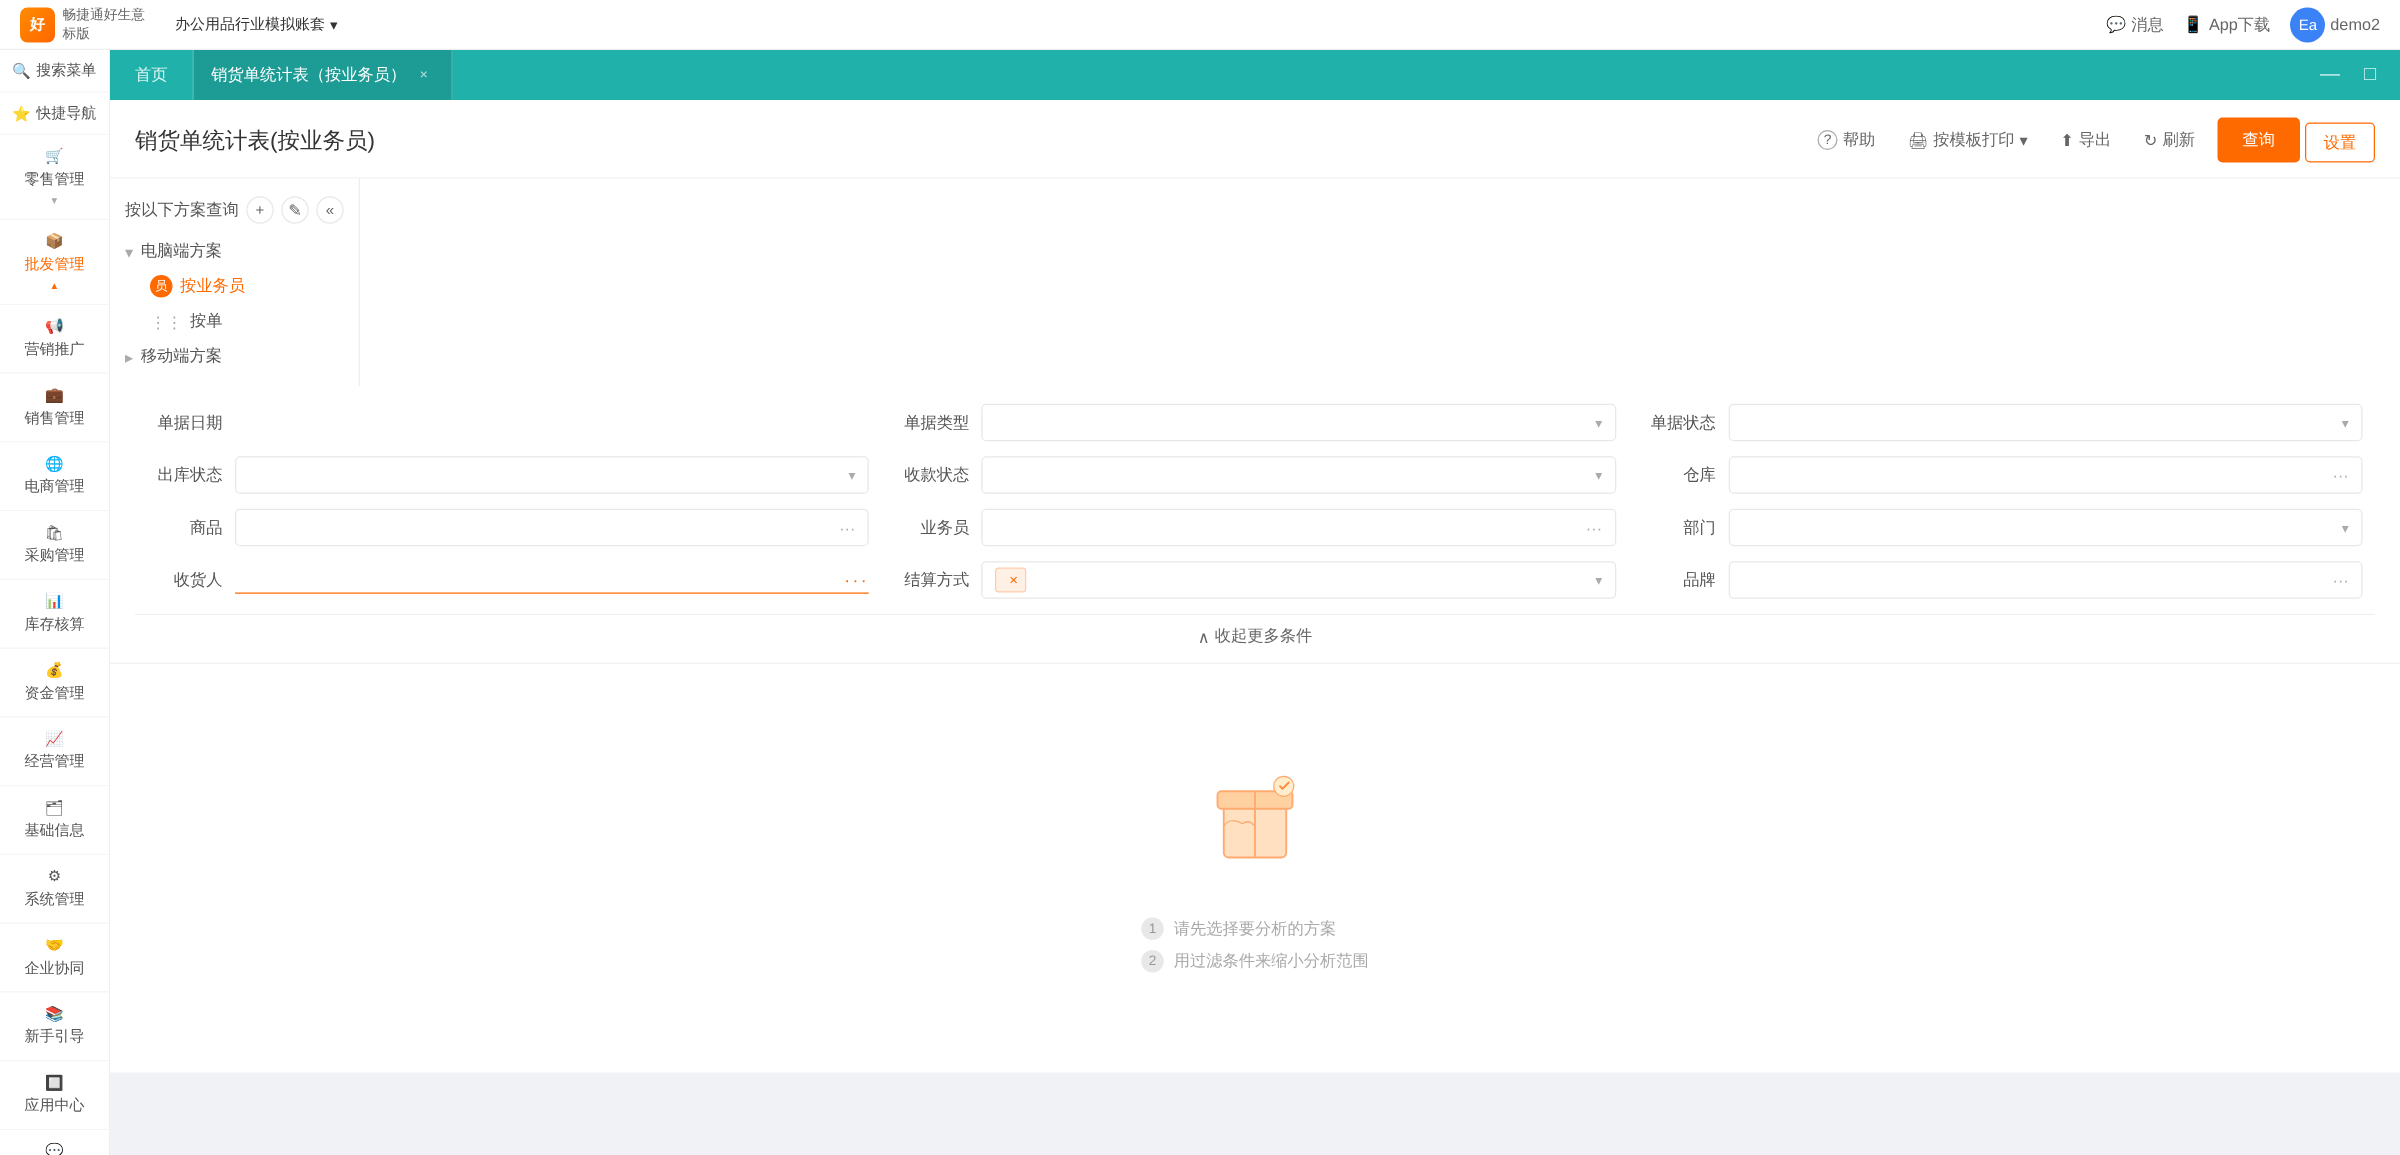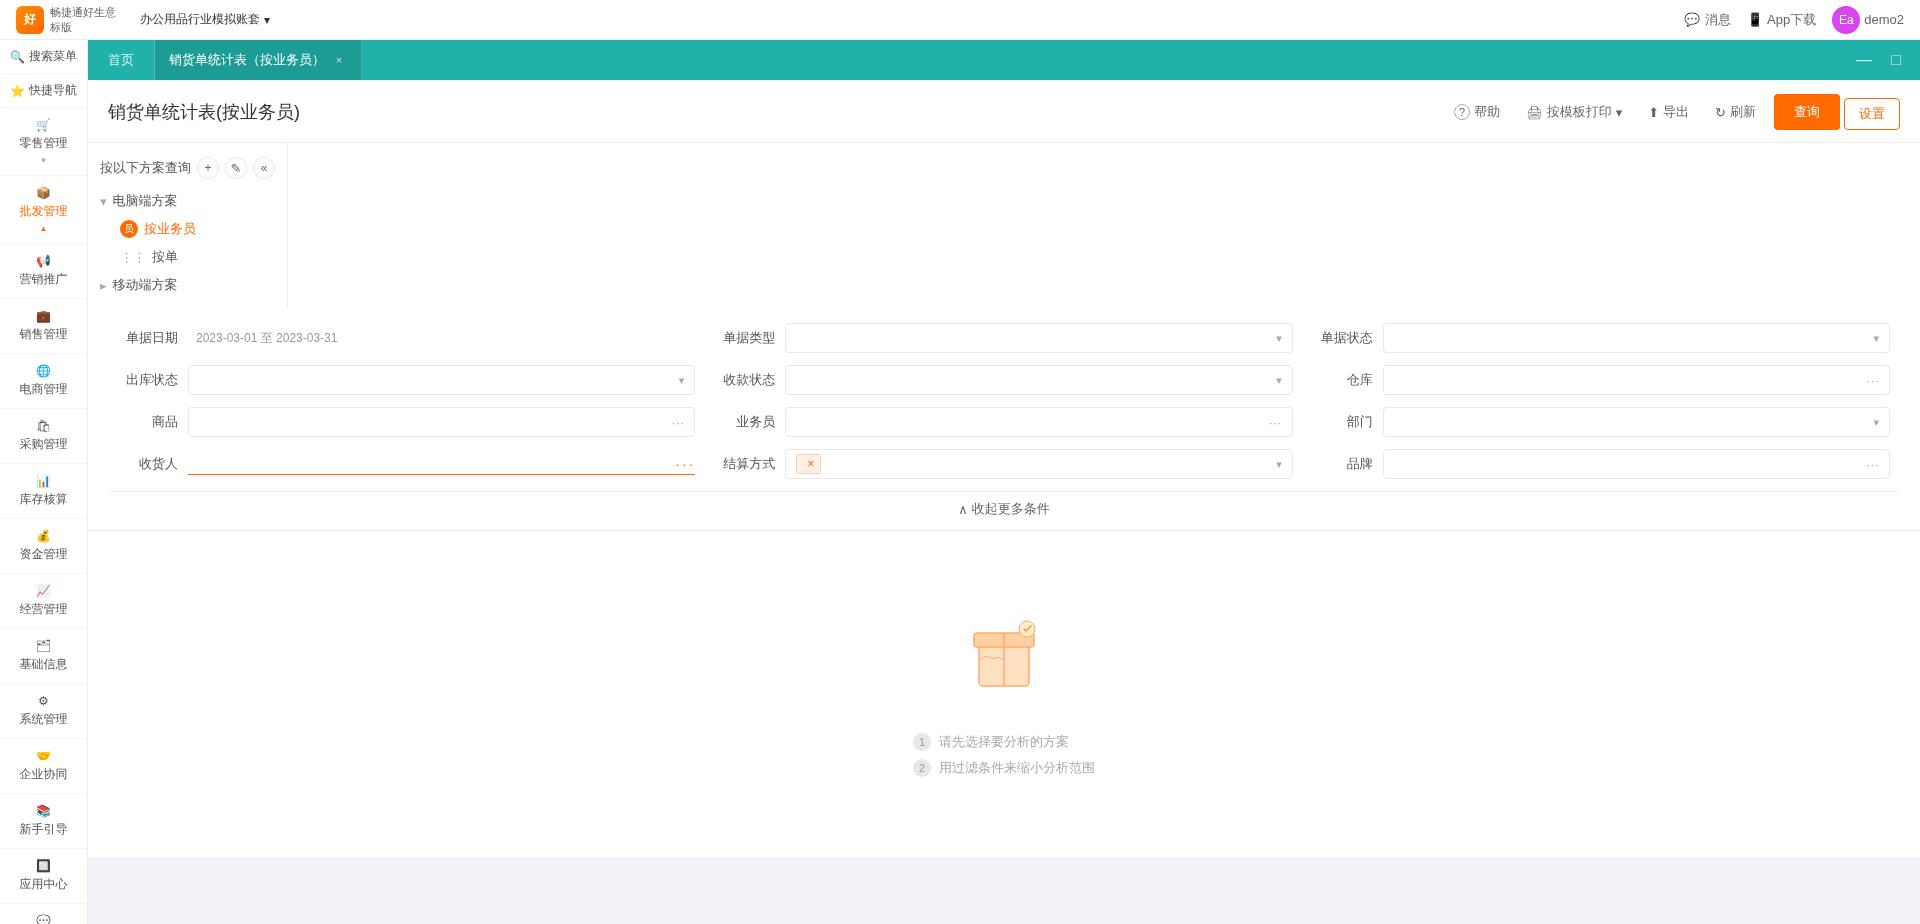--- a/index.html
+++ b/index.html
@@ -8,21 +8,21 @@
     
     .app-container { display: flex; flex-direction: column; height: 924px; }
     .top-bar { height: 40px; background: #fff; display: flex; align-items: center; justify-content: space-between; padding: 0 16px; border-bottom: 1px solid #eee; flex-shrink: 0; }
     .top-bar-left { display: flex; align-items: center; gap: 8px; }
     .logo-area { display: flex; align-items: center; gap: 6px; }
     .logo-icon { width: 28px; height: 28px; background: linear-gradient(135deg, #ff8c00, #ff6600); border-radius: 6px; display: flex; align-items: center; justify-content: center; color: white; font-size: 12px; font-weight: bold; }
     .logo-text { font-size: 11px; color: #666; line-height: 1.3; }
     .nav-selector { font-size: 12px; color: #333; cursor: pointer; display: flex; align-items: center; gap: 4px; margin-left: 16px; }
     .top-bar-right { display: flex; align-items: center; gap: 16px; }
     .top-btn { display: flex; align-items: center; gap: 4px; font-size: 13px; color: #666; cursor: pointer; }
-    .avatar { width: 28px; height: 28px; background: #d946ef; border-radius: 50%; display: flex; align-items: center; justify-content: center; color: white; font-size: 11px; overflow: hidden; }
+    .avatar { width: 28px; height: 28px; background: #3b82f6; border-radius: 50%; display: flex; align-items: center; justify-content: center; color: white; font-size: 11px; overflow: hidden; }
 
     
     .main-layout { display: flex; flex: 1; overflow: hidden; }
 
     
     .sidebar { width: 88px; background: #fff; border-right: 1px solid #eee; display: flex; flex-direction: column; overflow-y: auto; }
     .sidebar-item { padding: 10px 4px; text-align: center; cursor: pointer; font-size: 12px; color: #555; display: flex; flex-direction: column; align-items: center; gap: 3px; border-bottom: 1px solid #f5f5f5; }
     .sidebar-item.active { color: #ff6a00; }
     .sidebar-search { padding: 8px 6px; font-size: 12px; color: #555; cursor: pointer; display: flex; align-items: center; justify-content: center; gap: 4px; border-bottom: 1px solid #f5f5f5; }
     .sidebar-quick { padding: 8px 6px; font-size: 12px; color: #555; cursor: pointer; display: flex; align-items: center; justify-content: center; gap: 4px; border-bottom: 1px solid #f5f5f5; }
@@ -286,21 +286,20 @@
             </div>
           </div>
 
           <div style="flex:1;">
             <div class="filter-section">
 
               <div class="section-row">
                 <div class="section-field">
                   <div class="field-label">单据日期</div>
                   <div class="field-input">
-                    <div class="date-range">2023-03-01 至 2023-03-31</div>
                   </div>
                 </div>
                 <div class="section-field">
                   <div class="field-label">单据类型</div>
                   <div class="field-input">
                     <div class="select-box wide">
                       <span class="select-placeholder"></span>
                       <span class="select-arrow">▾</span>
                     </div>
                   </div>

